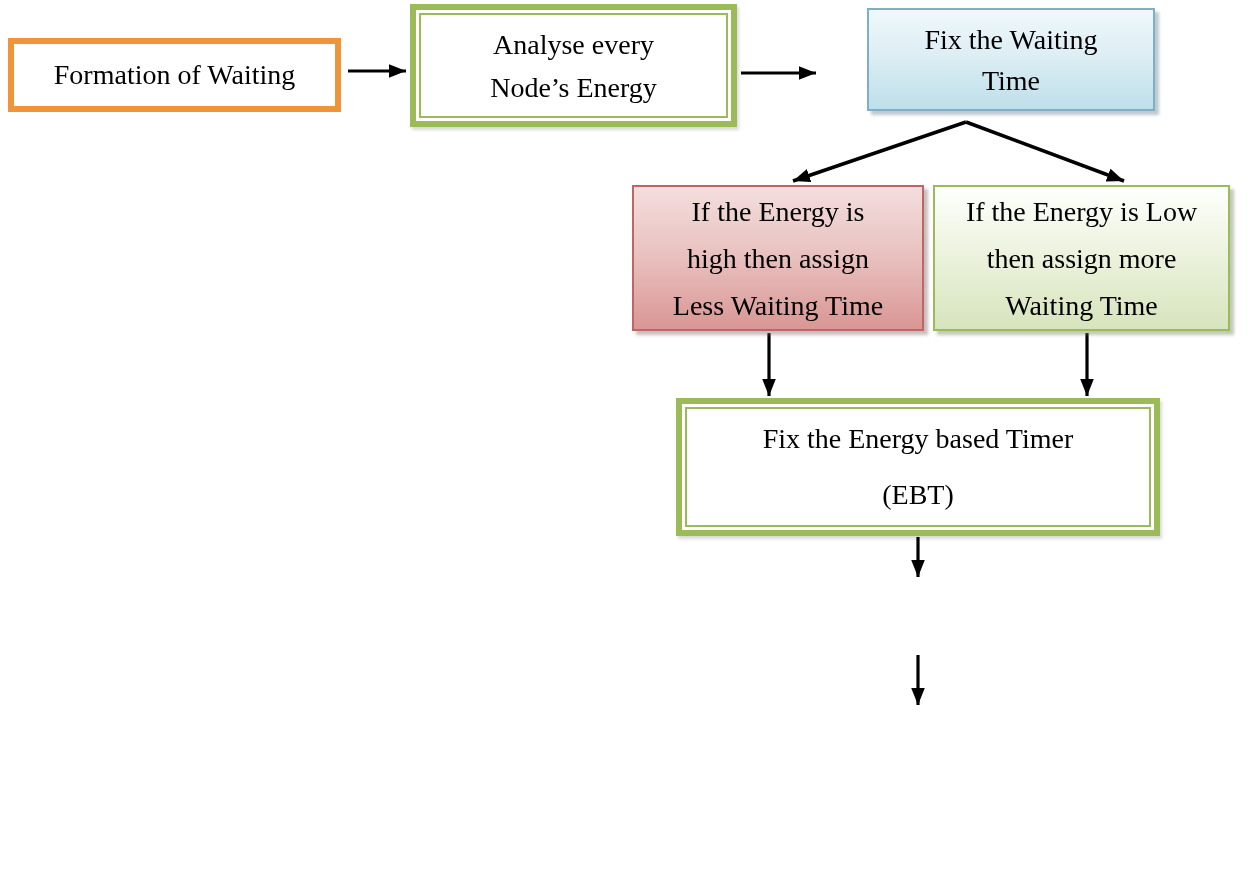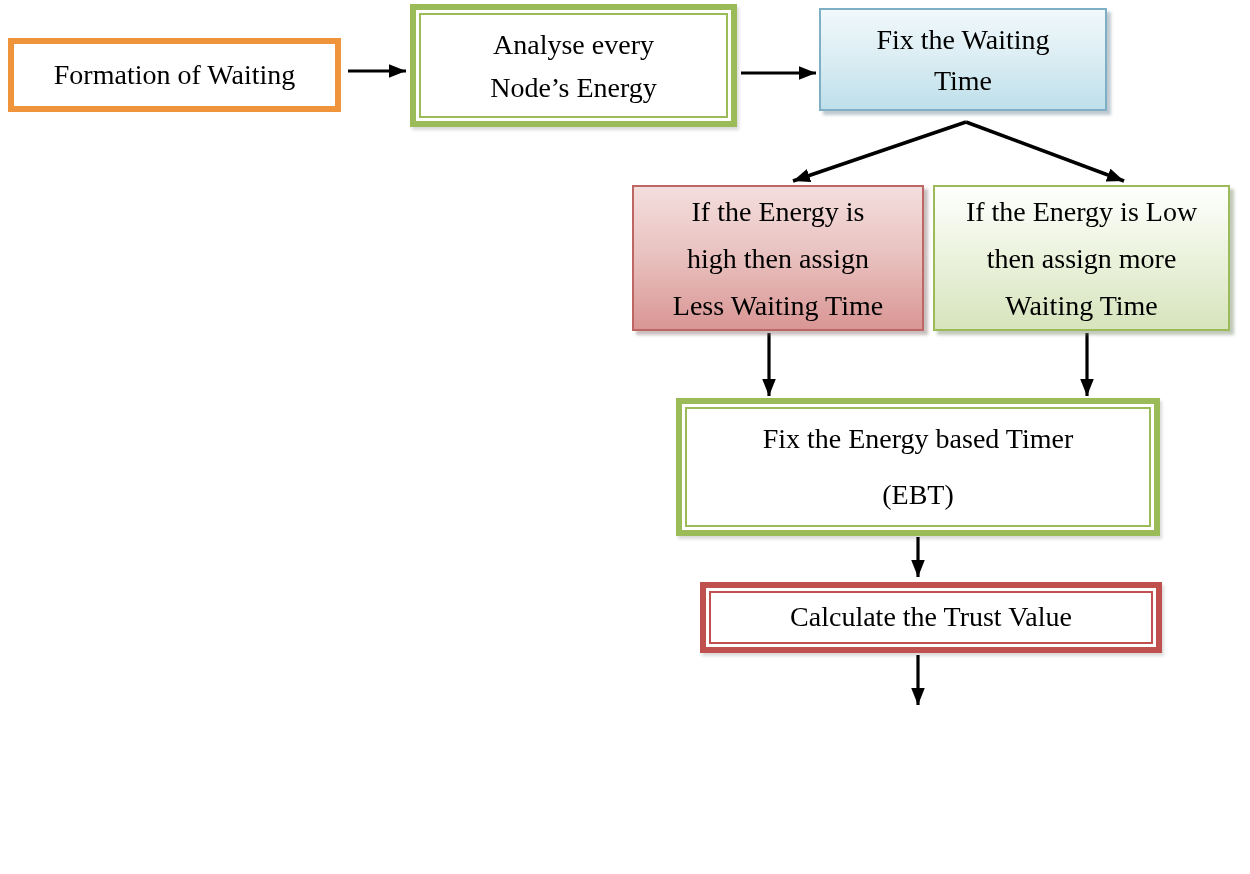--- a/index.html
+++ b/index.html
@@ -98,21 +98,21 @@
     </div>
   </div>
 
   <div class="node green-double lh-analyse" style="left:410px; top:4px; width:327px; height:123px;">
     <div class="inner">
       <span class="label">Analyse every
 Node’s Energy</span>
     </div>
   </div>
 
-  <div class="node blue-gradient lh-waiting" style="left:819px; top:8px; width:288px; height:103px;">
+  <div class="node blue-gradient lh-waiting" style="left:867px; top:8px; width:288px; height:103px;">
     <div class="inner">
       <span class="label">Fix the Waiting
 Time</span>
     </div>
   </div>
 
   <div class="node red-gradient lh-cond" style="left:632px; top:185px; width:292px; height:146px;">
     <div class="inner">
       <span class="label">If the Energy is
 high then assign
@@ -128,20 +128,15 @@
     </div>
   </div>
 
   <div class="node green-double lh-ebt" style="left:676px; top:398px; width:484px; height:138px;">
     <div class="inner">
       <span class="label">Fix the Energy based Timer
 (EBT)</span>
     </div>
   </div>
 
-  <div class="node red-double" style="left:700px; top:582px; width:462px; height:71px;">
-    <div class="inner">
-      <span class="label">Calculate the Trust Value</span>
-    </div>
-  </div>
 
 
 </div>
 
 </body></html>

